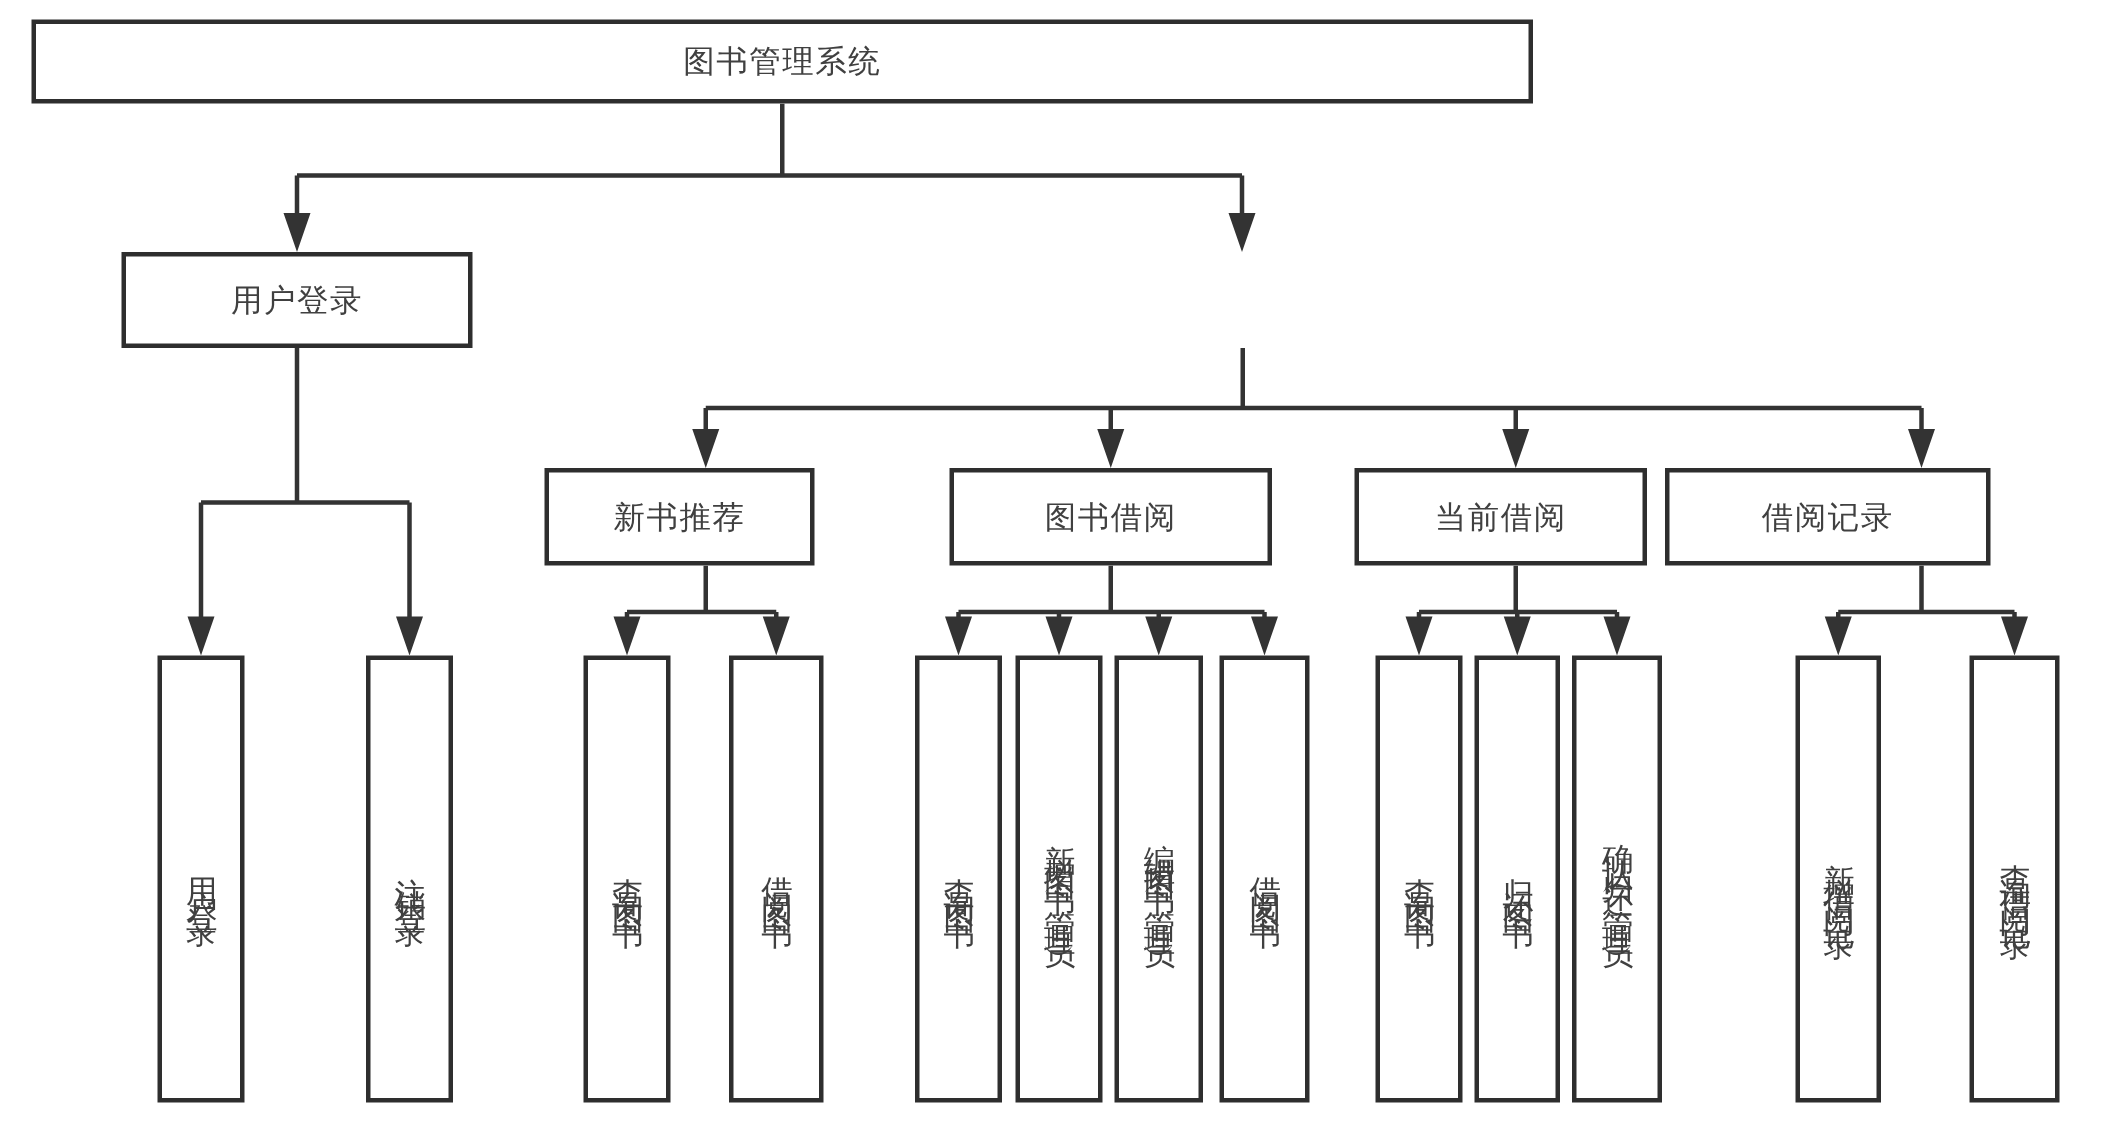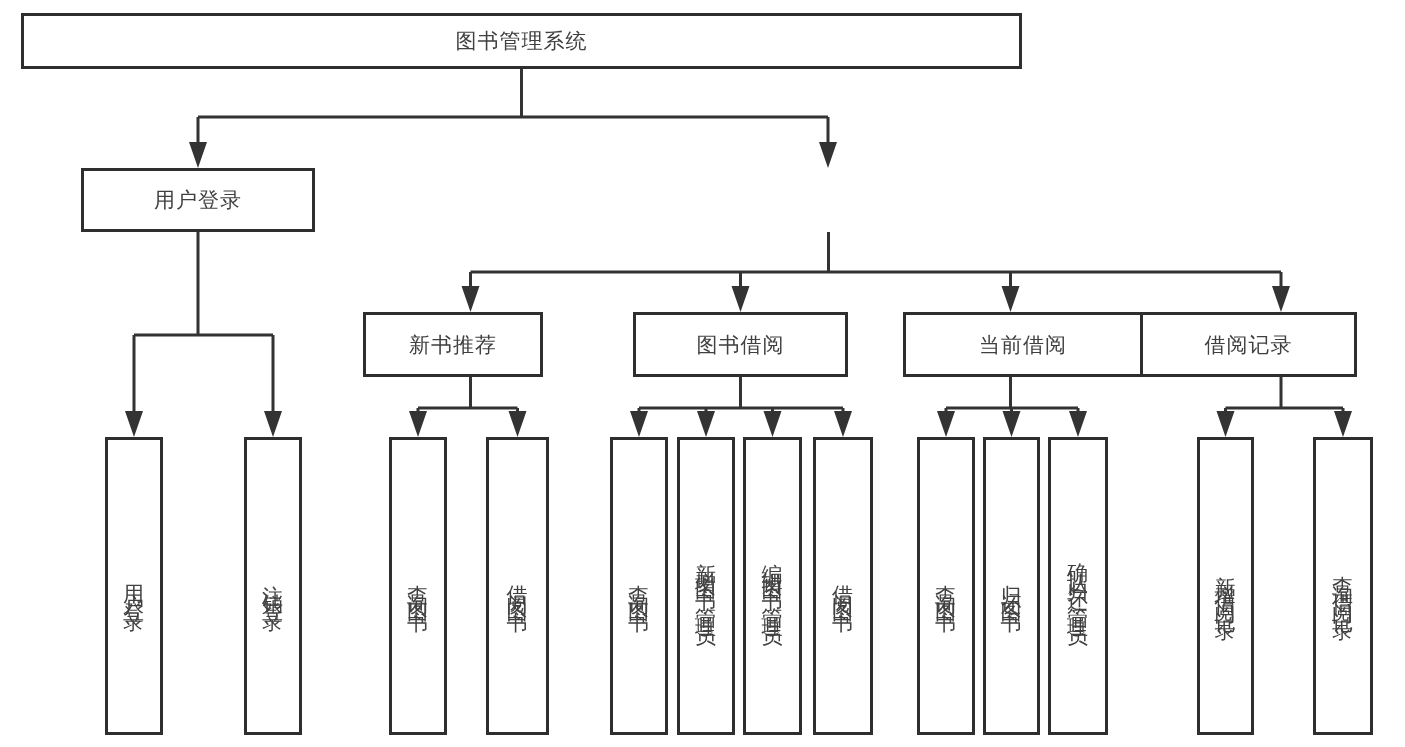--- a/index.html
+++ b/index.html
@@ -51,24 +51,24 @@
   <div class="node hbox" style="left:81px;top:168px;width:234px;height:64px;">
     <span>用户登录</span>
   </div>
 
   <div class="node hbox" style="left:363px;top:312px;width:180px;height:65px;">
     <span>新书推荐</span>
   </div>
   <div class="node hbox" style="left:633px;top:312px;width:215px;height:65px;">
     <span>图书借阅</span>
   </div>
-  <div class="node hbox" style="left:903px;top:312px;width:240px;height:65px;">
+  <div class="node hbox" style="left:903px;top:312px;width:195px;height:65px;">
     <span>当前借阅</span>
   </div>
-  <div class="node hbox" style="left:1140px;top:312px;width:217px;height:65px;">
+  <div class="node hbox" style="left:1110px;top:312px;width:217px;height:65px;">
     <span>借阅记录</span>
   </div>
 
   <div class="node vbox" style="left:105px;top:437px;width:58px;height:298px;">
     <span>用户登录</span>
   </div>
   <div class="node vbox" style="left:244px;top:437px;width:58px;height:298px;">
     <span>注销登录</span>
   </div>
 

